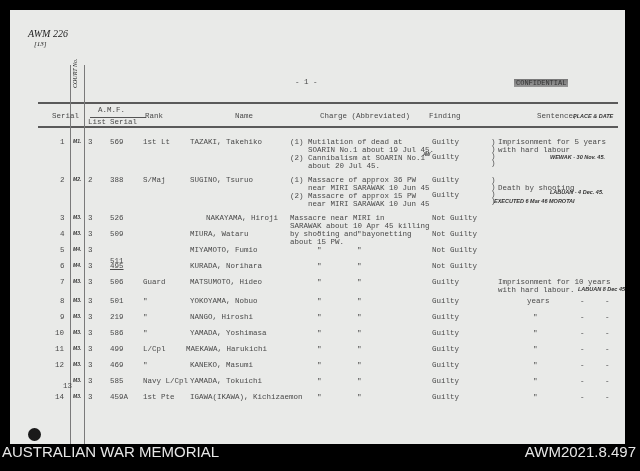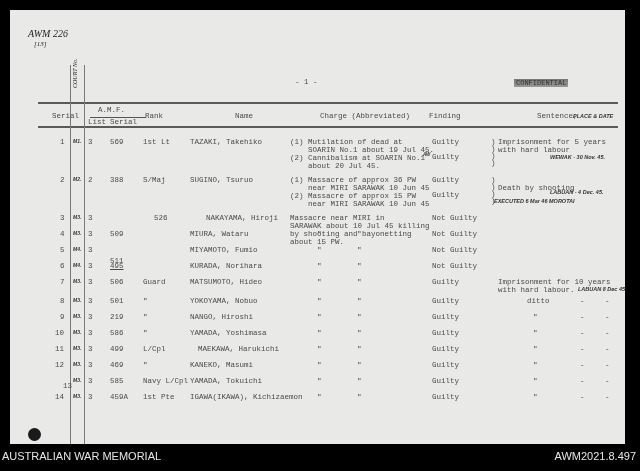--- a/index.html
+++ b/index.html
@@ -10,22 +10,22 @@
   .paper {
     position:absolute; left:10px; top:10px; width:615px; height:434px;
     background:#e9eae8; overflow:hidden;
   }
   .hand { font-family:"Liberation Serif", serif; font-style:italic; color:#222; }
   .type { color:#4a4a4a; font-size:7.5px; white-space:pre; position:absolute; line-height:8px; }
   .abs { position:absolute; }
   .hline { position:absolute; height:2px; background:#5a5a5a; }
   .vline { position:absolute; width:1px; background:#7a7a7a; }
   .footer {
-    position:absolute; left:0; right:0; bottom:5px; height:22px; color:#e6e6e6;
-    font-family:"Liberation Sans", sans-serif; font-size:11px;
+    position:absolute; left:0; right:0; bottom:12px; height:22px; color:#e6e6e6;
+    font-family:"Liberation Sans", sans-serif; font-size:15px;
   }
   .footer .l { position:absolute; left:2px; top:6px; }
   .footer .r { position:absolute; right:4px; top:6px; }
   .conf {
     position:absolute; left:504px; top:69px; font-size:7px; color:#333;
     background:linear-gradient(#777,#999); padding:0 2px; letter-spacing:0px;
   }
   .hole { position:absolute; width:13px; height:13px; border-radius:50%; background:#1a1a1a; }
   .note { font-size:5.5px; color:#333; position:absolute; font-style:italic; font-family:"Liberation Sans", sans-serif; font-weight:bold; white-space:nowrap; }
 </style>
@@ -94,25 +94,25 @@
       <div class="type" style="left: 488px; top: 174px;">Death by shooting</div>
       <div class="note" style="left: 540px; top: 179px;">LABUAN - 4 Dec. 45.</div>
       <div class="note" style="left: 484px; top: 188px;">EXECUTED 6 Mar 46 MOROTAI</div>
       <div class="type" style="left: 481px; top: 166px;">)</div>
       <div class="type" style="left: 481px; top: 173px;">)</div>
       <div class="type" style="left: 481px; top: 180px;">)</div>
       <div class="type" style="left: 481px; top: 187px;">)</div>
       <div class="type" style="left: 50px; top: 204px;">3</div>
       <div class="note" style="left: 63px; top: 204px; font-size: 5px;">M3.</div>
       <div class="type" style="left: 78px; top: 204px;">3</div>
-      <div class="type" style="left: 100px; top: 204px; margin-left: 44px;">526</div>
+      <div class="type" style="left: 100px; top: 204px;">526</div>
       <div class="type" style="left: 133px; top: 204px;"></div>
       <div class="type" style="left: 196px; top: 204px;">NAKAYAMA, Hiroji</div>
       <div class="type" style="left: 280px; top: 204px;">Massacre near MIRI in</div>
-      <div class="type" style="left: 280px; top: 212px;">SARAWAK about 10 Jul 45 killing</div>
+      <div class="type" style="left: 280px; top: 212px;">SARAWAK about 10 Apr 45 killing</div>
       <div class="type" style="left: 280px; top: 220px;">by shooting and bayonetting</div>
       <div class="type" style="left: 280px; top: 228px;">about 15 PW.</div>
       <div class="type" style="left: 422px; top: 204px;">Not Guilty</div>
       <div class="type" style="left: 50px; top: 220px;">4</div>
       <div class="note" style="left: 63px; top: 220px; font-size: 5px;">M3.</div>
       <div class="type" style="left: 78px; top: 220px;">3</div>
       <div class="type" style="left: 100px; top: 220px;">509</div>
       <div class="type" style="left: 133px; top: 220px;"></div>
       <div class="type" style="left: 180px; top: 220px;">MIURA, Wataru</div>
       <div class="type" style="left: 307px; top: 220px;">"</div>
@@ -150,21 +150,21 @@
       <div class="note" style="left: 568px; top: 276px;">LABUAN 8 Dec 45</div>
       <div class="type" style="left: 50px; top: 287px;">8</div>
       <div class="note" style="left: 63px; top: 287px; font-size: 5px;">M3.</div>
       <div class="type" style="left: 78px; top: 287px;">3</div>
       <div class="type" style="left: 100px; top: 287px;">501</div>
       <div class="type" style="left: 133px; top: 287px;">"</div>
       <div class="type" style="left: 180px; top: 287px;">YOKOYAMA, Nobuo</div>
       <div class="type" style="left: 307px; top: 287px;">"</div>
       <div class="type" style="left: 347px; top: 287px;">"</div>
       <div class="type" style="left: 422px; top: 287px;">Guilty</div>
-      <div class="type" style="left: 517px; top: 287px;">ditto</div>
+      <div class="type" style="left: 517px; top: 287px;">years</div>
       <div class="type" style="left: 570px; top: 287px;">-</div>
       <div class="type" style="left: 595px; top: 287px;">-</div>
       <div class="type" style="left: 50px; top: 303px;">9</div>
       <div class="note" style="left: 63px; top: 303px; font-size: 5px;">M3.</div>
       <div class="type" style="left: 78px; top: 303px;">3</div>
       <div class="type" style="left: 100px; top: 303px;">219</div>
       <div class="type" style="left: 133px; top: 303px;">"</div>
       <div class="type" style="left: 180px; top: 303px;">NANGO, Hiroshi</div>
       <div class="type" style="left: 307px; top: 303px;">"</div>
       <div class="type" style="left: 347px; top: 303px;">"</div>
@@ -182,21 +182,21 @@
       <div class="type" style="left: 347px; top: 319px;">"</div>
       <div class="type" style="left: 422px; top: 319px;">Guilty</div>
       <div class="type" style="left: 523px; top: 319px;">"</div>
       <div class="type" style="left: 570px; top: 319px;">-</div>
       <div class="type" style="left: 595px; top: 319px;">-</div>
       <div class="type" style="left: 45px; top: 335px;">11</div>
       <div class="note" style="left: 63px; top: 335px; font-size: 5px;">M3.</div>
       <div class="type" style="left: 78px; top: 335px;">3</div>
       <div class="type" style="left: 100px; top: 335px;">499</div>
       <div class="type" style="left: 133px; top: 335px;">L/Cpl</div>
-      <div class="type" style="left: 188px; top: 335px;">MAEKAWA, Harukichi</div>
+      <div class="type" style="left: 176px; top: 335px;">MAEKAWA, Harukichi</div>
       <div class="type" style="left: 307px; top: 335px;">"</div>
       <div class="type" style="left: 347px; top: 335px;">"</div>
       <div class="type" style="left: 422px; top: 335px;">Guilty</div>
       <div class="type" style="left: 523px; top: 335px;">"</div>
       <div class="type" style="left: 570px; top: 335px;">-</div>
       <div class="type" style="left: 595px; top: 335px;">-</div>
       <div class="type" style="left: 45px; top: 351px;">12</div>
       <div class="note" style="left: 63px; top: 351px; font-size: 5px;">M3.</div>
       <div class="type" style="left: 78px; top: 351px;">3</div>
       <div class="type" style="left: 100px; top: 351px;">469</div>

